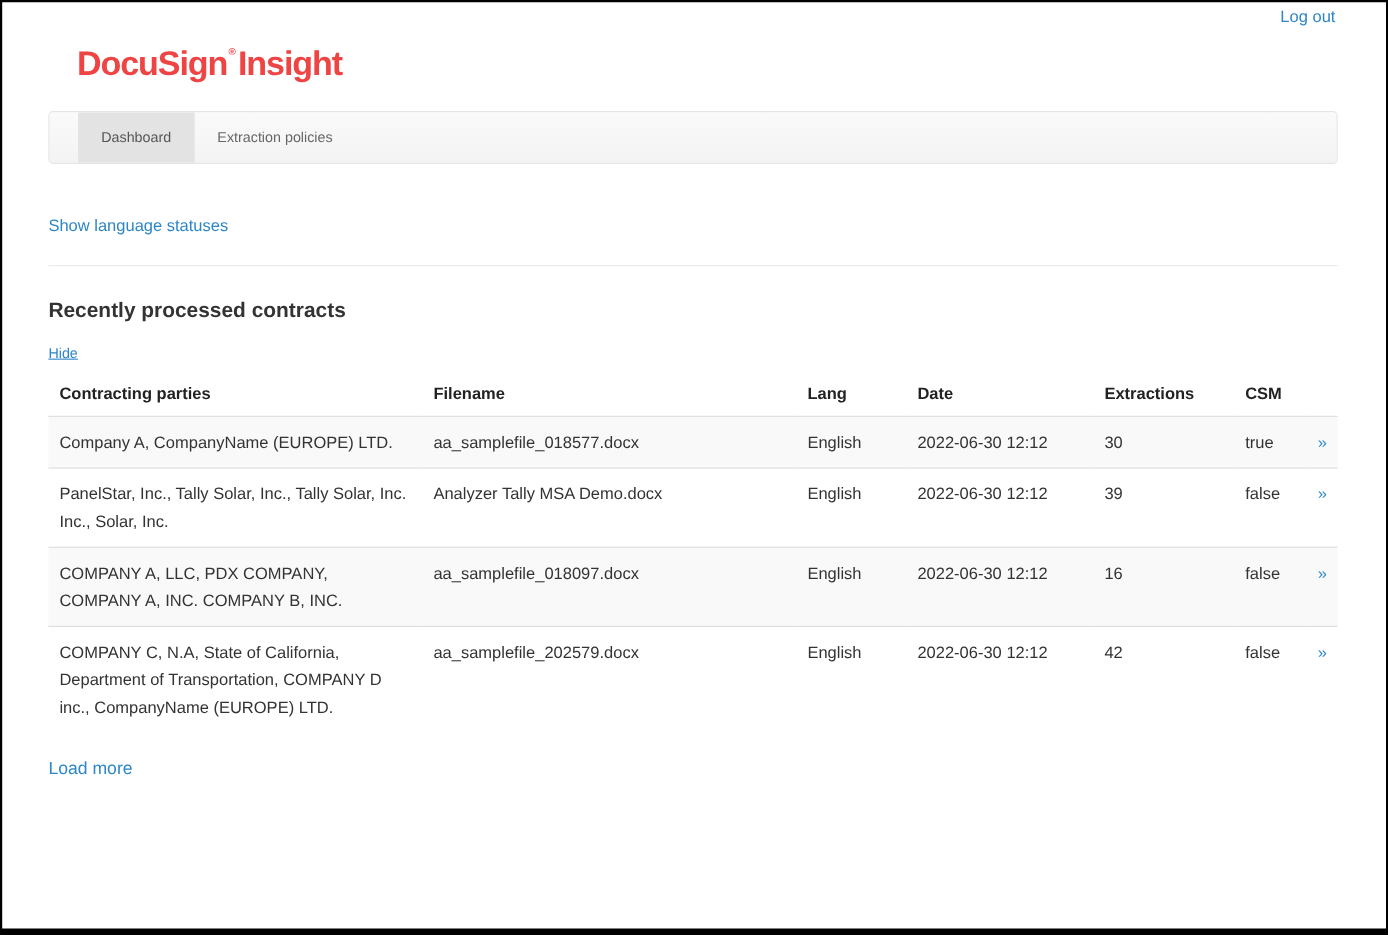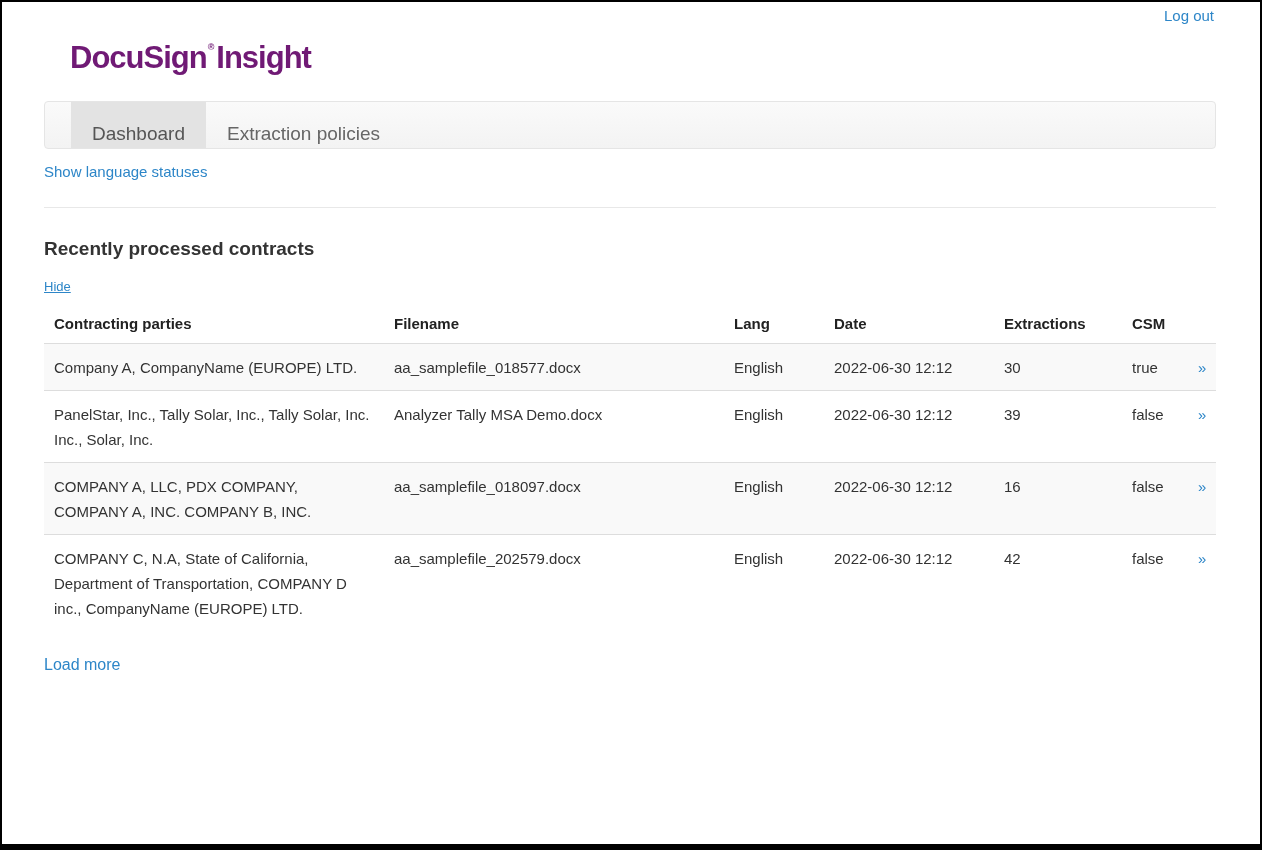--- a/index.html
+++ b/index.html
@@ -19,39 +19,39 @@
     border-bottom-width:6px;
     font-family:"Liberation Sans","DejaVu Sans",sans-serif;
     color:var(--text);
     overflow:hidden;
   }
   .main{padding:0 44px 0 42px;}
   .topbar{text-align:right;padding:5px 2px 0 0;height:24px;font-size:15px;}
   a{color:var(--link);text-decoration:none;cursor:pointer;}
   .logo{
     margin:3px 0 0 26px;
-    font-size:31px;font-weight:bold;color:#701a75;
+    font-size:31px;font-weight:bold;color:#ef4444;
     letter-spacing:-1px;line-height:36px;
   }
   .logo .reg{font-size:9px;vertical-align:18px;letter-spacing:0;margin:0 2px 0 1px;}
   .tabs{
     margin-top:25px;height:48px;
     background:linear-gradient(#fafafa,#f3f3f3);
     border:1px solid var(--tabbar-border);
     border-radius:4px;
     display:flex;align-items:stretch;
     padding-left:26px;
     overflow:hidden;
   }
   .tab{
-    line-height:46px;padding:9px 21px;
-    color:#666;font-size:19px;cursor:pointer;white-space:nowrap;
+    line-height:46px;padding:0 21px;
+    color:#666;font-size:13px;cursor:pointer;white-space:nowrap;
   }
   .tab.active{background:var(--tab-active);color:#555;}
-  .show-lang{display:inline-block;margin-top:14px;font-size:15px;}
+  .show-lang{display:inline-block;margin-top:48px;font-size:15px;}
   .divider{border:none;border-top:1px solid #e8e8e8;margin:26px 0 0 0;}
   .section-title{font-size:19px;font-weight:bold;margin:30px 0 0 0;color:#333;}
   .hide-link{display:inline-block;margin-top:19px;font-size:13px;text-decoration:underline;text-align:center;}
   table.contracts{
     width:100%;border-collapse:collapse;margin-top:9px;
     font-size:15px;table-layout:fixed;
   }
   table.contracts th{
     text-align:left;font-weight:bold;color:#222;
     padding:10px 10px;border-bottom:1px solid var(--table-border);

